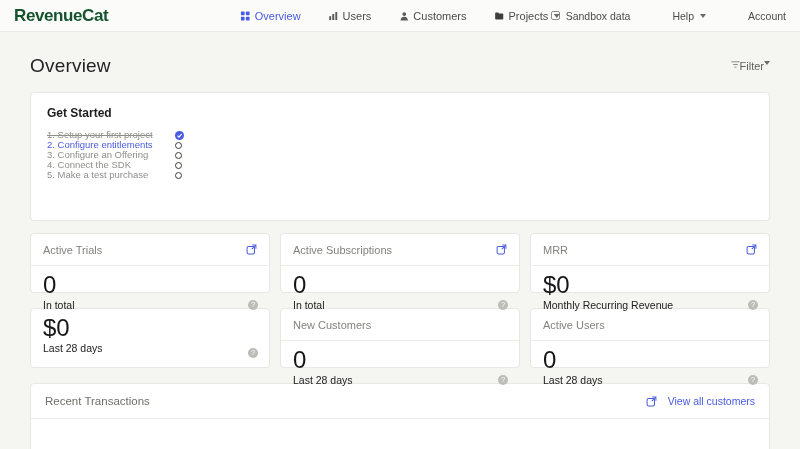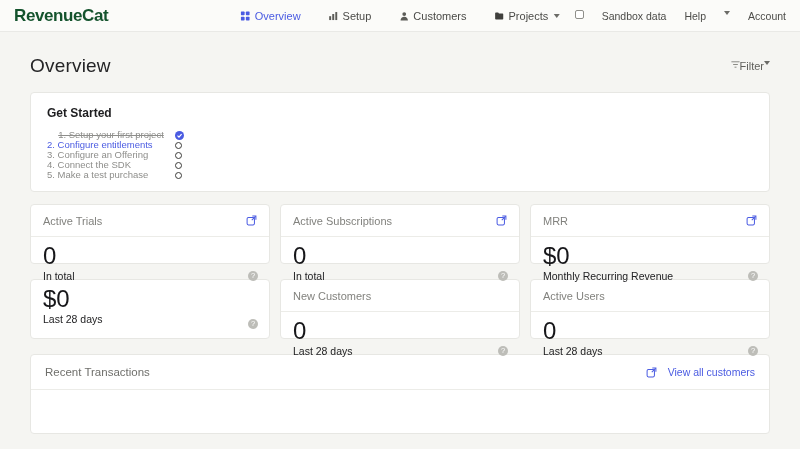--- a/index.html
+++ b/index.html
@@ -39,22 +39,22 @@
   .navitem {
     display: flex; align-items: center; gap: 5px;
     font-size: 11px; color: #4b4b48; cursor: pointer; white-space: nowrap;
   }
   .navitem.active { color: #4a5be2; }
   .topright {
     margin-left: auto;
     display: flex; align-items: center; gap: 18px;
   }
   .topright .item {
-    display: flex; gap: 18px;
-    font-size: 10.5px; color: #4c4c49; cursor: pointer; white-space: nowrap;
+    display: flex; align-items: center; gap: 6px;
+    font-size: 10.5px; color: #4c4c49; cursor: pointer; white-space: nowrap; padding-left: 24px;
   }
   .checkbox {
     width: 9px; height: 9px;
     border: 1px solid #8f8f8a; border-radius: 2px; background: #fff;
     display: inline-block;
   }
   .caret {
     width: 0; height: 0; display: inline-block;
     border-left: 3px solid transparent;
     border-right: 3px solid transparent;
@@ -74,26 +74,26 @@
     font-size: 11px; color: #5f5f5b; cursor: pointer;
   }
 
   .card {
     background: #fff;
     border: 1px solid #e7e7e3;
     border-radius: 4px;
   }
 
   
-  .getstarted { margin-top: 12px; height: 100px; padding: 13px 16px; }
+  .getstarted { margin-top: 12px; height: 129px; padding: 13px 16px; }
   .gs-title { font-size: 12px; font-weight: bold; color: #1d1d1f; }
   .gs-list { margin-top: 10px; }
   .gs-row { display: flex; align-items: center; height: 10px; }
   .gs-label { width: 128px; font-size: 9.5px; line-height: 10px; }
-  .gs-label.done { color: #8e8e8b; text-decoration: line-through; cursor: pointer; text-align: center; }
+  .gs-label.done { color: #8e8e8b; text-decoration: line-through; cursor: pointer; }
   .gs-label.active { color: #4a5be2; cursor: pointer; }
   .gs-label.todo { color: #8e8e8b; }
   .gs-circle {
     width: 7px; height: 7px; border-radius: 50%;
     border: 1.2px solid #3c3c3a; background: #fff; display: inline-block;
   }
   .gs-check { display: inline-flex; width: 9px; height: 9px; }
 
   
   .metrics {
@@ -160,21 +160,21 @@
       <span>Overview</span>
     </div>
     <div class="navitem">
       <span class="gs-check">
         <svg width="10" height="10" viewBox="0 0 10 10" fill="#5b5b57">
             <rect x="0.5" y="5.2" width="2.2" height="4.3"></rect>
             <rect x="3.9" y="2.8" width="2.2" height="6.7"></rect>
             <rect x="7.3" y="0.6" width="2.2" height="8.9"></rect>
           </svg>
       </span>
-      <span>Setup</span>
+      <span>Users</span>
     </div>
     <div class="navitem">
       <span class="gs-check">
         <svg width="10" height="10" viewBox="0 0 10 10" fill="#5b5b57">
             <circle cx="5" cy="2.9" r="2.1"></circle>
             <path d="M0.9 10c0-2.3 1.8-4.1 4.1-4.1S9.1 7.7 9.1 10z"></path>
           </svg>
       </span>
       <span>Customers</span>
     </div>

